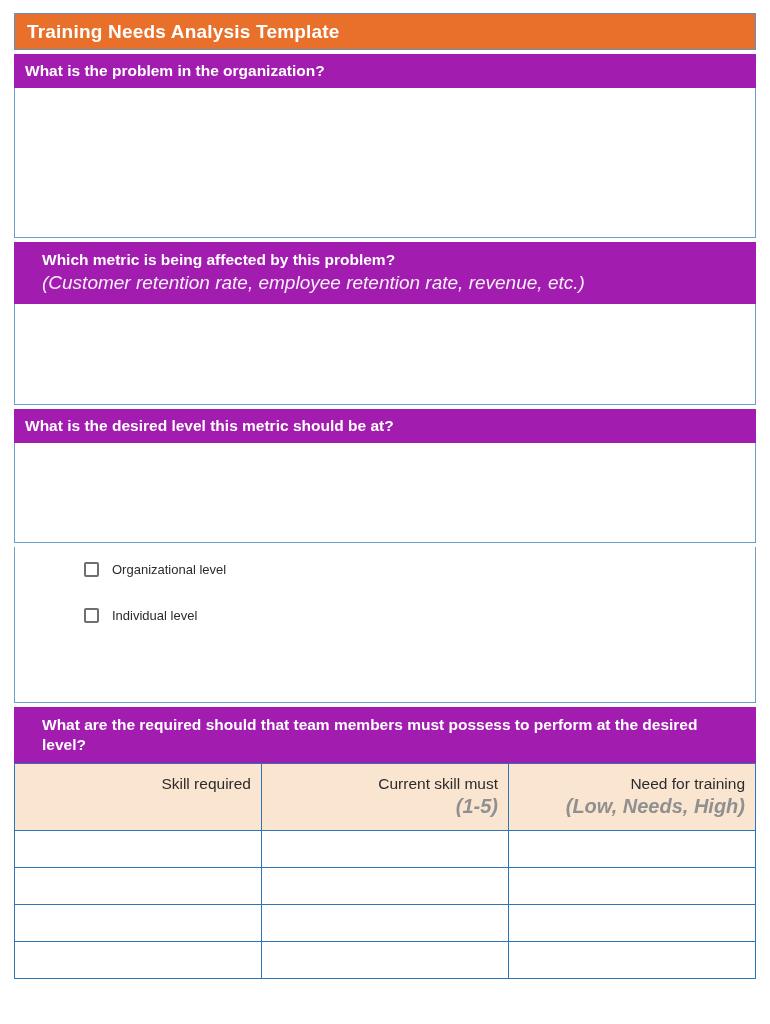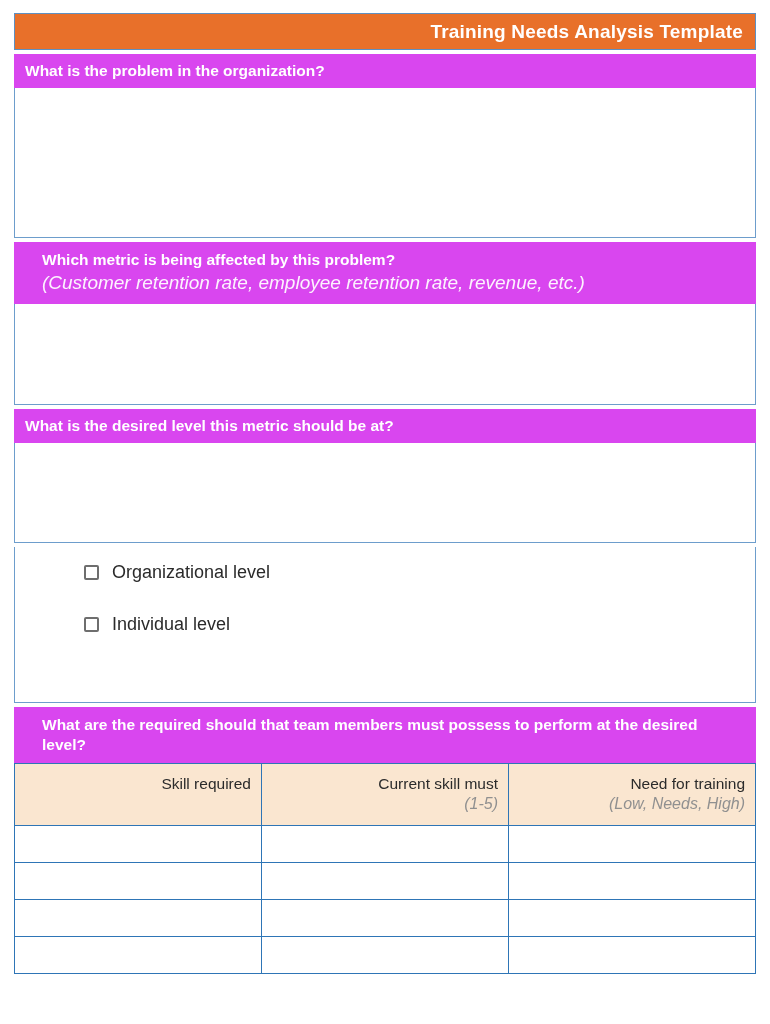--- a/index.html
+++ b/index.html
@@ -9,27 +9,26 @@
 
   .title-bar {
     background: #E8702A;
     border: 1.5px solid #5E90C2;
     height: 37px;
     display: flex; align-items: center;
     padding: 0 12px;
     color: #ffffff; font-size: 19px; font-weight: bold;
     letter-spacing: 0.2px;
     margin-bottom: 4px;
-    justify-content: flex-end;
   }
 
   .section { margin-bottom: 4px; }
 
   .q-bar {
-    background: #d946ef;
+    background: #a21caf;
     color: #ffffff;
     padding: 7px 11px;
     font-weight: bold;
     font-size: 15.5px;
     line-height: 1.3;
   }
   .q-bar.two-line { padding: 8px 28px; }
   .q-sub {
     display: block;
     font-weight: normal;
@@ -57,21 +56,21 @@
     display: flex; flex-direction: column; gap: 31px;
   }
   .checkbox-row { display: flex; align-items: center; gap: 13px; }
   .checkbox {
     width: 15px; height: 15px;
     border: 2px solid #6E6E6E;
     border-radius: 2px;
     background: #ffffff;
     flex: 0 0 auto;
   }
-  .checkbox-label { font-size: 18px; color: #2B2B2B; }
+  .checkbox-label { font-size: 13px; color: #2B2B2B; }
 
   table.skills {
     width: 100%;
     border-collapse: collapse;
     table-layout: fixed;
   }
   table.skills th, table.skills td {
     border: 1.5px solid #2E75B6;
   }
   table.skills thead th {
@@ -79,25 +78,26 @@
     text-align: right;
     vertical-align: top;
     padding: 11px 10px 12px 10px;
     height: 61px;
     font-weight: normal;
     font-size: 15.5px;
     color: #2B2B2B;
   }
   .col-hint {
     display: block;
-    font-size: 16px;
+    font-size: 20px;
     font-style: italic;
     color: #909090;
     margin-top: 2px;
     min-height: 1px;
+    font-weight: bold;
   }
   table.skills tbody td { height: 37px; background: #ffffff; }
 </style>
 </head>
 <body>
 
 <div class="page">
 
   <div class="title-bar">
     <span>Training Needs Analysis Template</span>

